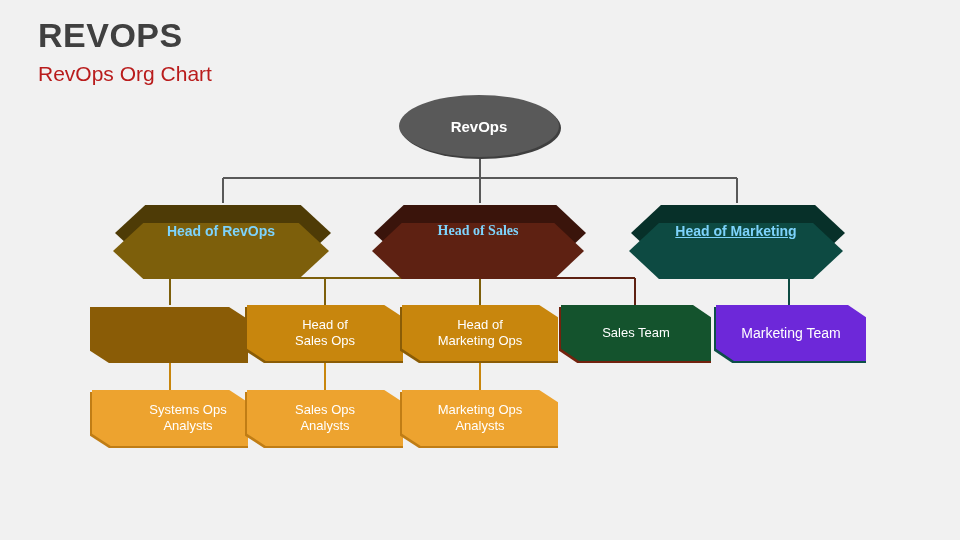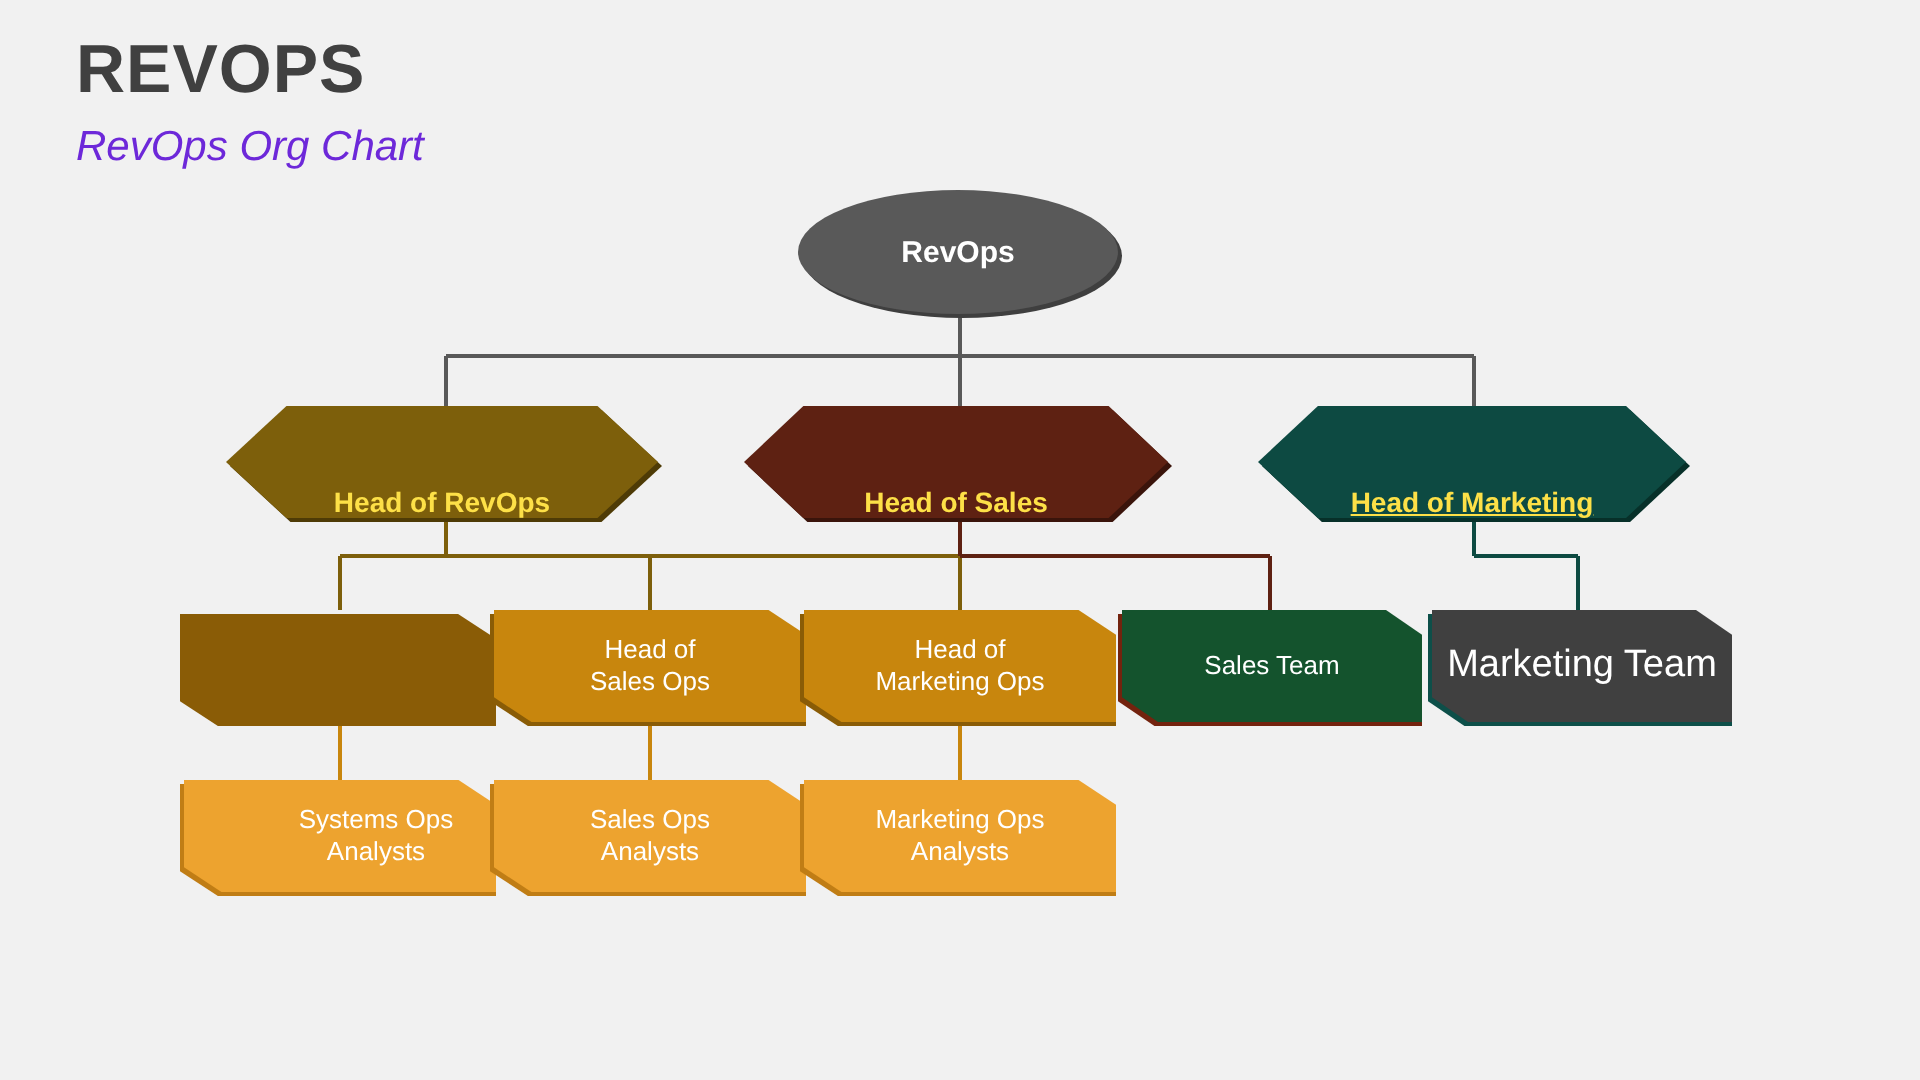--- a/index.html
+++ b/index.html
@@ -30,23 +30,22 @@
     color: #404040;
     letter-spacing: 0.5px;
     line-height: 42px;
   }
   #page-subtitle {
     position: absolute;
     left: 38px;
     top: 60px;
     font-size: 21px;
     font-weight: normal;
-    color: #6d28d9;
+    color: #b91c1c;
     line-height: 28px;
-    font-style: italic;
   }
 
   
   #connectors {
     position: absolute;
     left: 0;
     top: 0;
     width: 960px;
     height: 540px;
   }
@@ -61,28 +60,29 @@
     color: #ffffff;
     font-weight: bold;
     text-align: center;
     box-sizing: border-box;
   }
 
   
   .node-hex {
     position: absolute;
     display: flex;
-    align-items: flex-end;
+    align-items: flex-start;
     justify-content: center;
-    color: #fde047;
+    color: #7dd3fc;
     font-weight: bold;
     text-align: center;
     box-sizing: border-box;
     -webkit-clip-path: polygon(14% 0%, 86% 0%, 100% 50%, 86% 100%, 14% 100%, 0% 50%);
     clip-path: polygon(14% 0%, 86% 0%, 100% 50%, 86% 100%, 14% 100%, 0% 50%);
+    margin-top: 20px;
   }
 
   
   .node-box {
     position: absolute;
     display: flex;
     align-items: center;
     justify-content: center;
     color: #ffffff;
     font-weight: normal;
@@ -167,21 +167,21 @@
   <div class="node-ellipse" style="left:399px; top:95px; width:160px; height:62px; background:#595959; font-size:15px;">
     <span>RevOps</span>
   </div>
 
   <div class="hex-shadow" style="left:115px; top:205px; width:216px; height:56px; background:#4e3b06;"></div>
   <div class="node-hex" style="left:113px; top:203px; width:216px; height:56px; background:#7d5f0b; font-size:14px;">
     <span>Head of RevOps</span>
   </div>
 
   <div class="hex-shadow" style="left:374px; top:205px; width:212px; height:56px; background:#3a140b;"></div>
-  <div class="node-hex" style="left:372px; top:203px; width:212px; height:56px; background:#5e2112; font-size:14px;">
+  <div class="node-hex" style="left:372px; top:203px; width:212px; height:56px; background:#5e2112; font-size:14px;font-family:Liberation Serif, serif;">
     <span>Head of Sales</span>
   </div>
 
   <div class="hex-shadow" style="left:631px; top:205px; width:214px; height:56px; background:#073029;"></div>
   <div class="node-hex" style="left:629px; top:203px; width:214px; height:56px; background:#0d4a42; font-size:14px;text-decoration:underline;">
     <span>Head of Marketing</span>
   </div>
 
   <div class="node-shadow" style="left:90px; top:307px; width:158px; height:56px; background:#8a5c06;"></div>
 
@@ -196,21 +196,21 @@
     <span class="inner label-2line">Head of
 Marketing Ops</span>
   </div>
 
   <div class="node-shadow" style="left:559px; top:307px; width:152px; height:56px; background:#73230e;"></div>
   <div class="node-box" style="left:561px; top:305px; width:150px; height:56px; background:#14532d; font-size:13px;">
     <span class="inner">Sales Team</span>
   </div>
 
   <div class="node-shadow" style="left:714px; top:307px; width:152px; height:56px; background:#0d4f49;"></div>
-  <div class="node-box" style="left:716px; top:305px; width:150px; height:56px; background:#404040; font-size:19px;">
+  <div class="node-box" style="left:716px; top:305px; width:150px; height:56px; background:#6d28d9; font-size:14px;">
     <span class="inner">Marketing Team</span>
   </div>
 
   <div class="node-shadow" style="left:90px; top:392px; width:158px; height:56px; background:#c07d15;"></div>
   <div class="node-box" style="left:92px; top:390px; width:156px; height:56px; background:#eda32f; font-size:13px;padding-left:36px;">
     <span class="inner label-2line">Systems Ops
 Analysts</span>
   </div>
 
   <div class="node-shadow" style="left:245px; top:392px; width:158px; height:56px; background:#c07d15;"></div>

